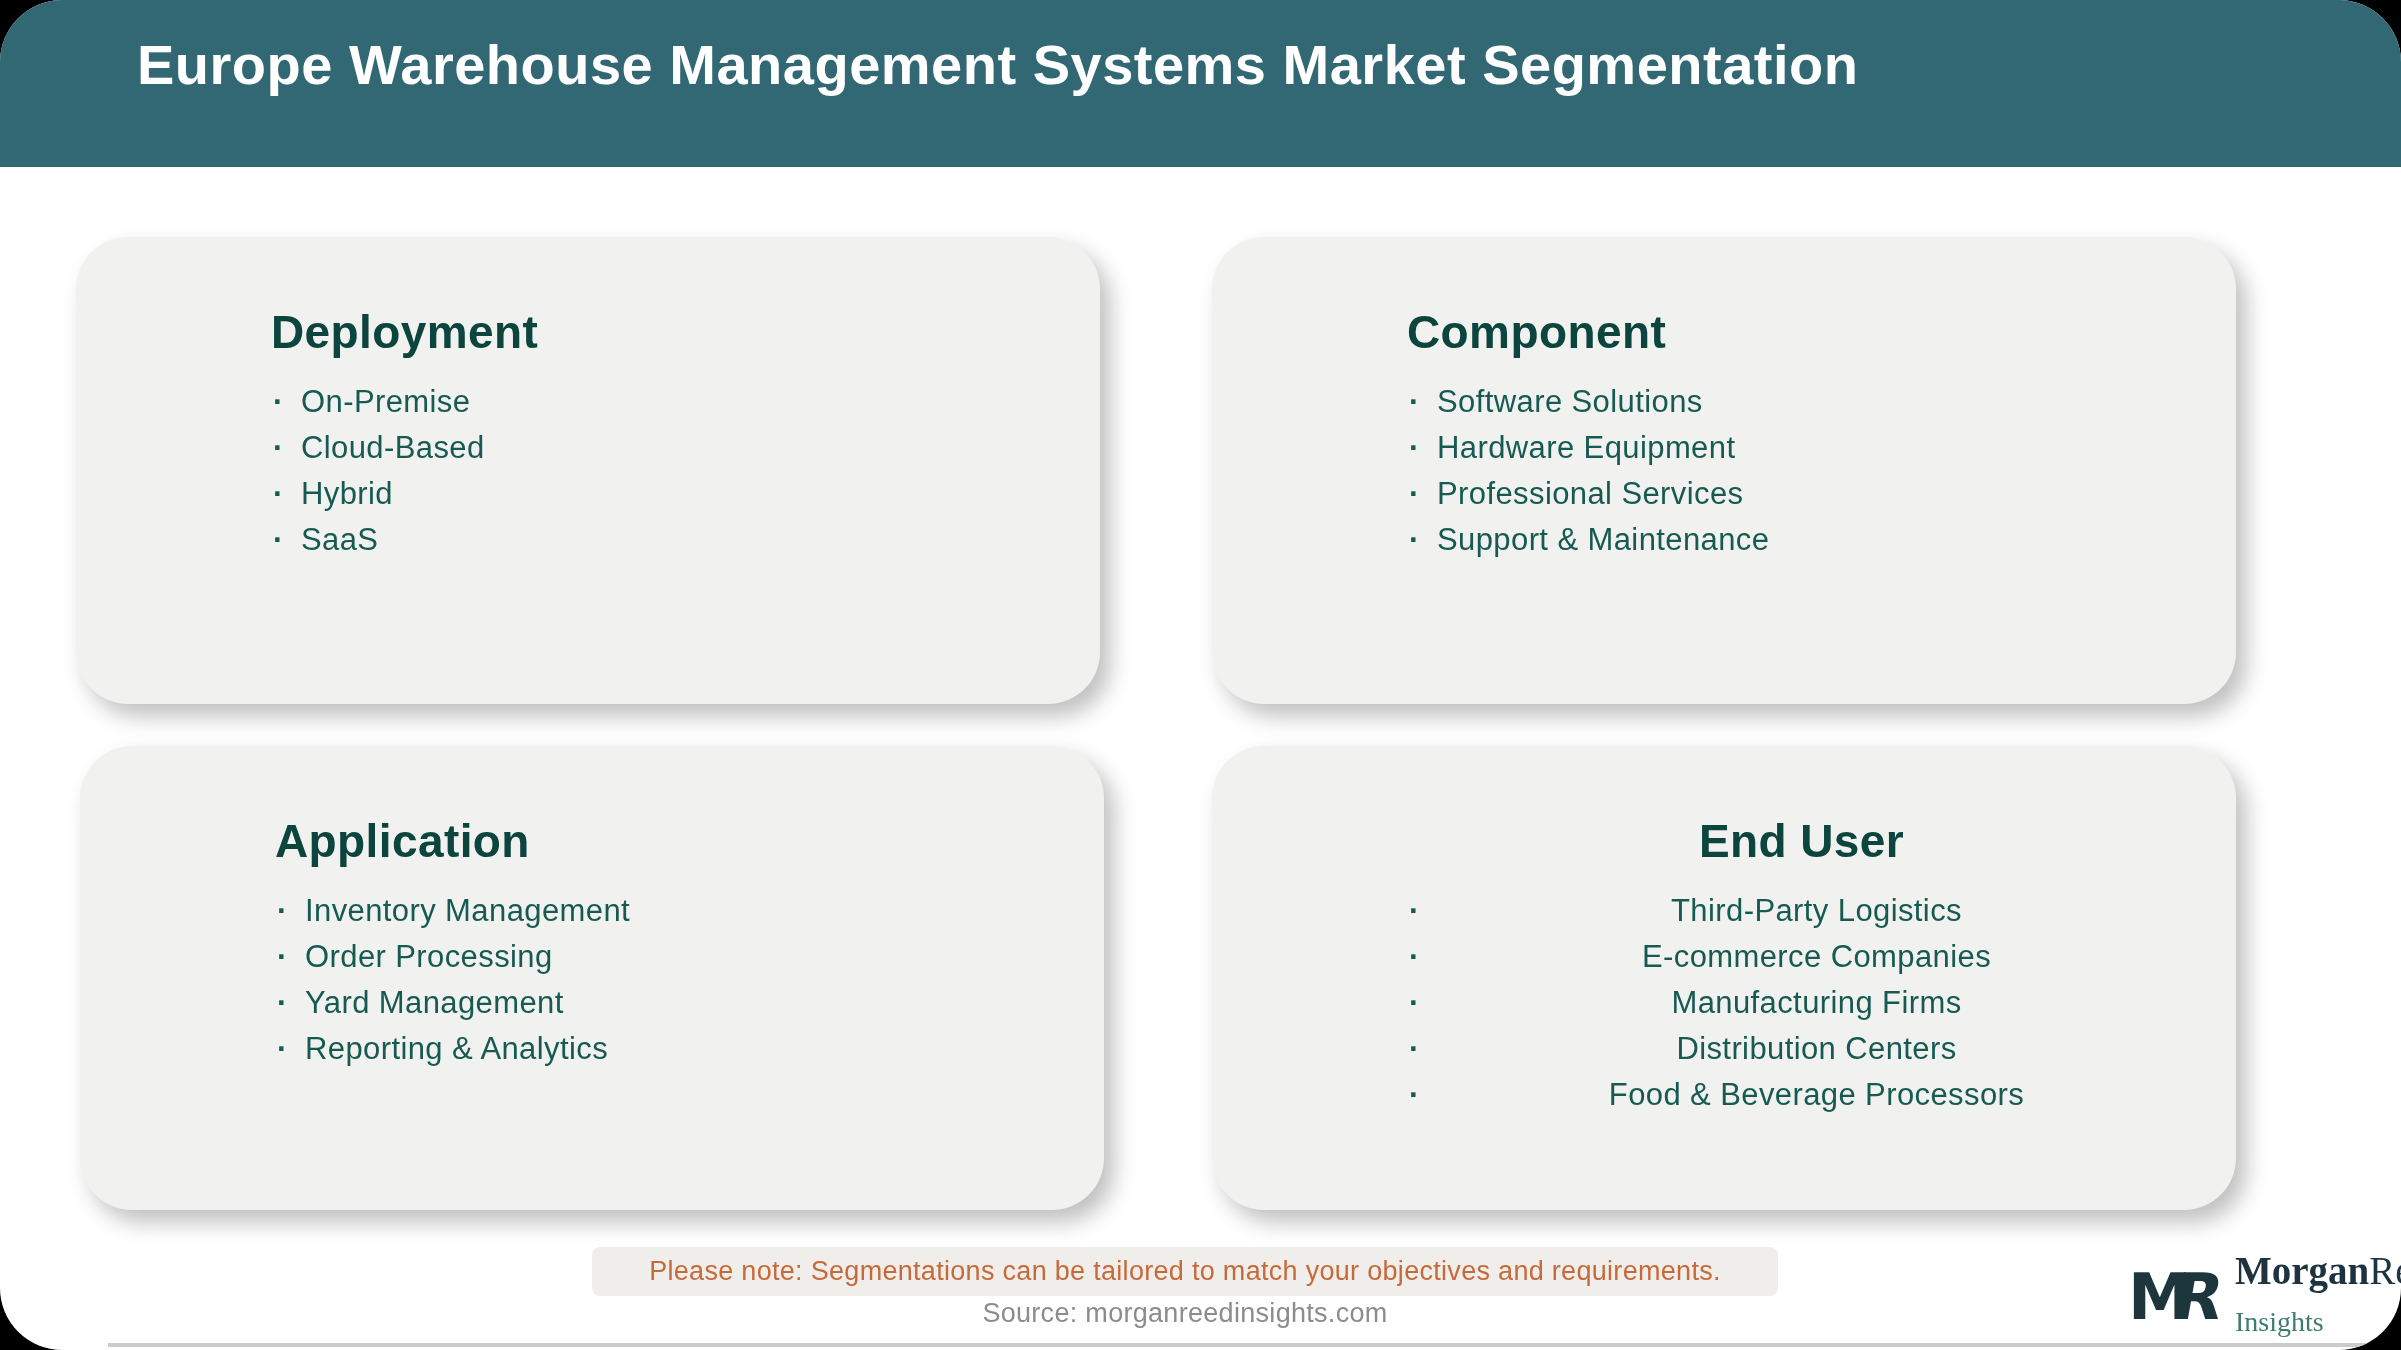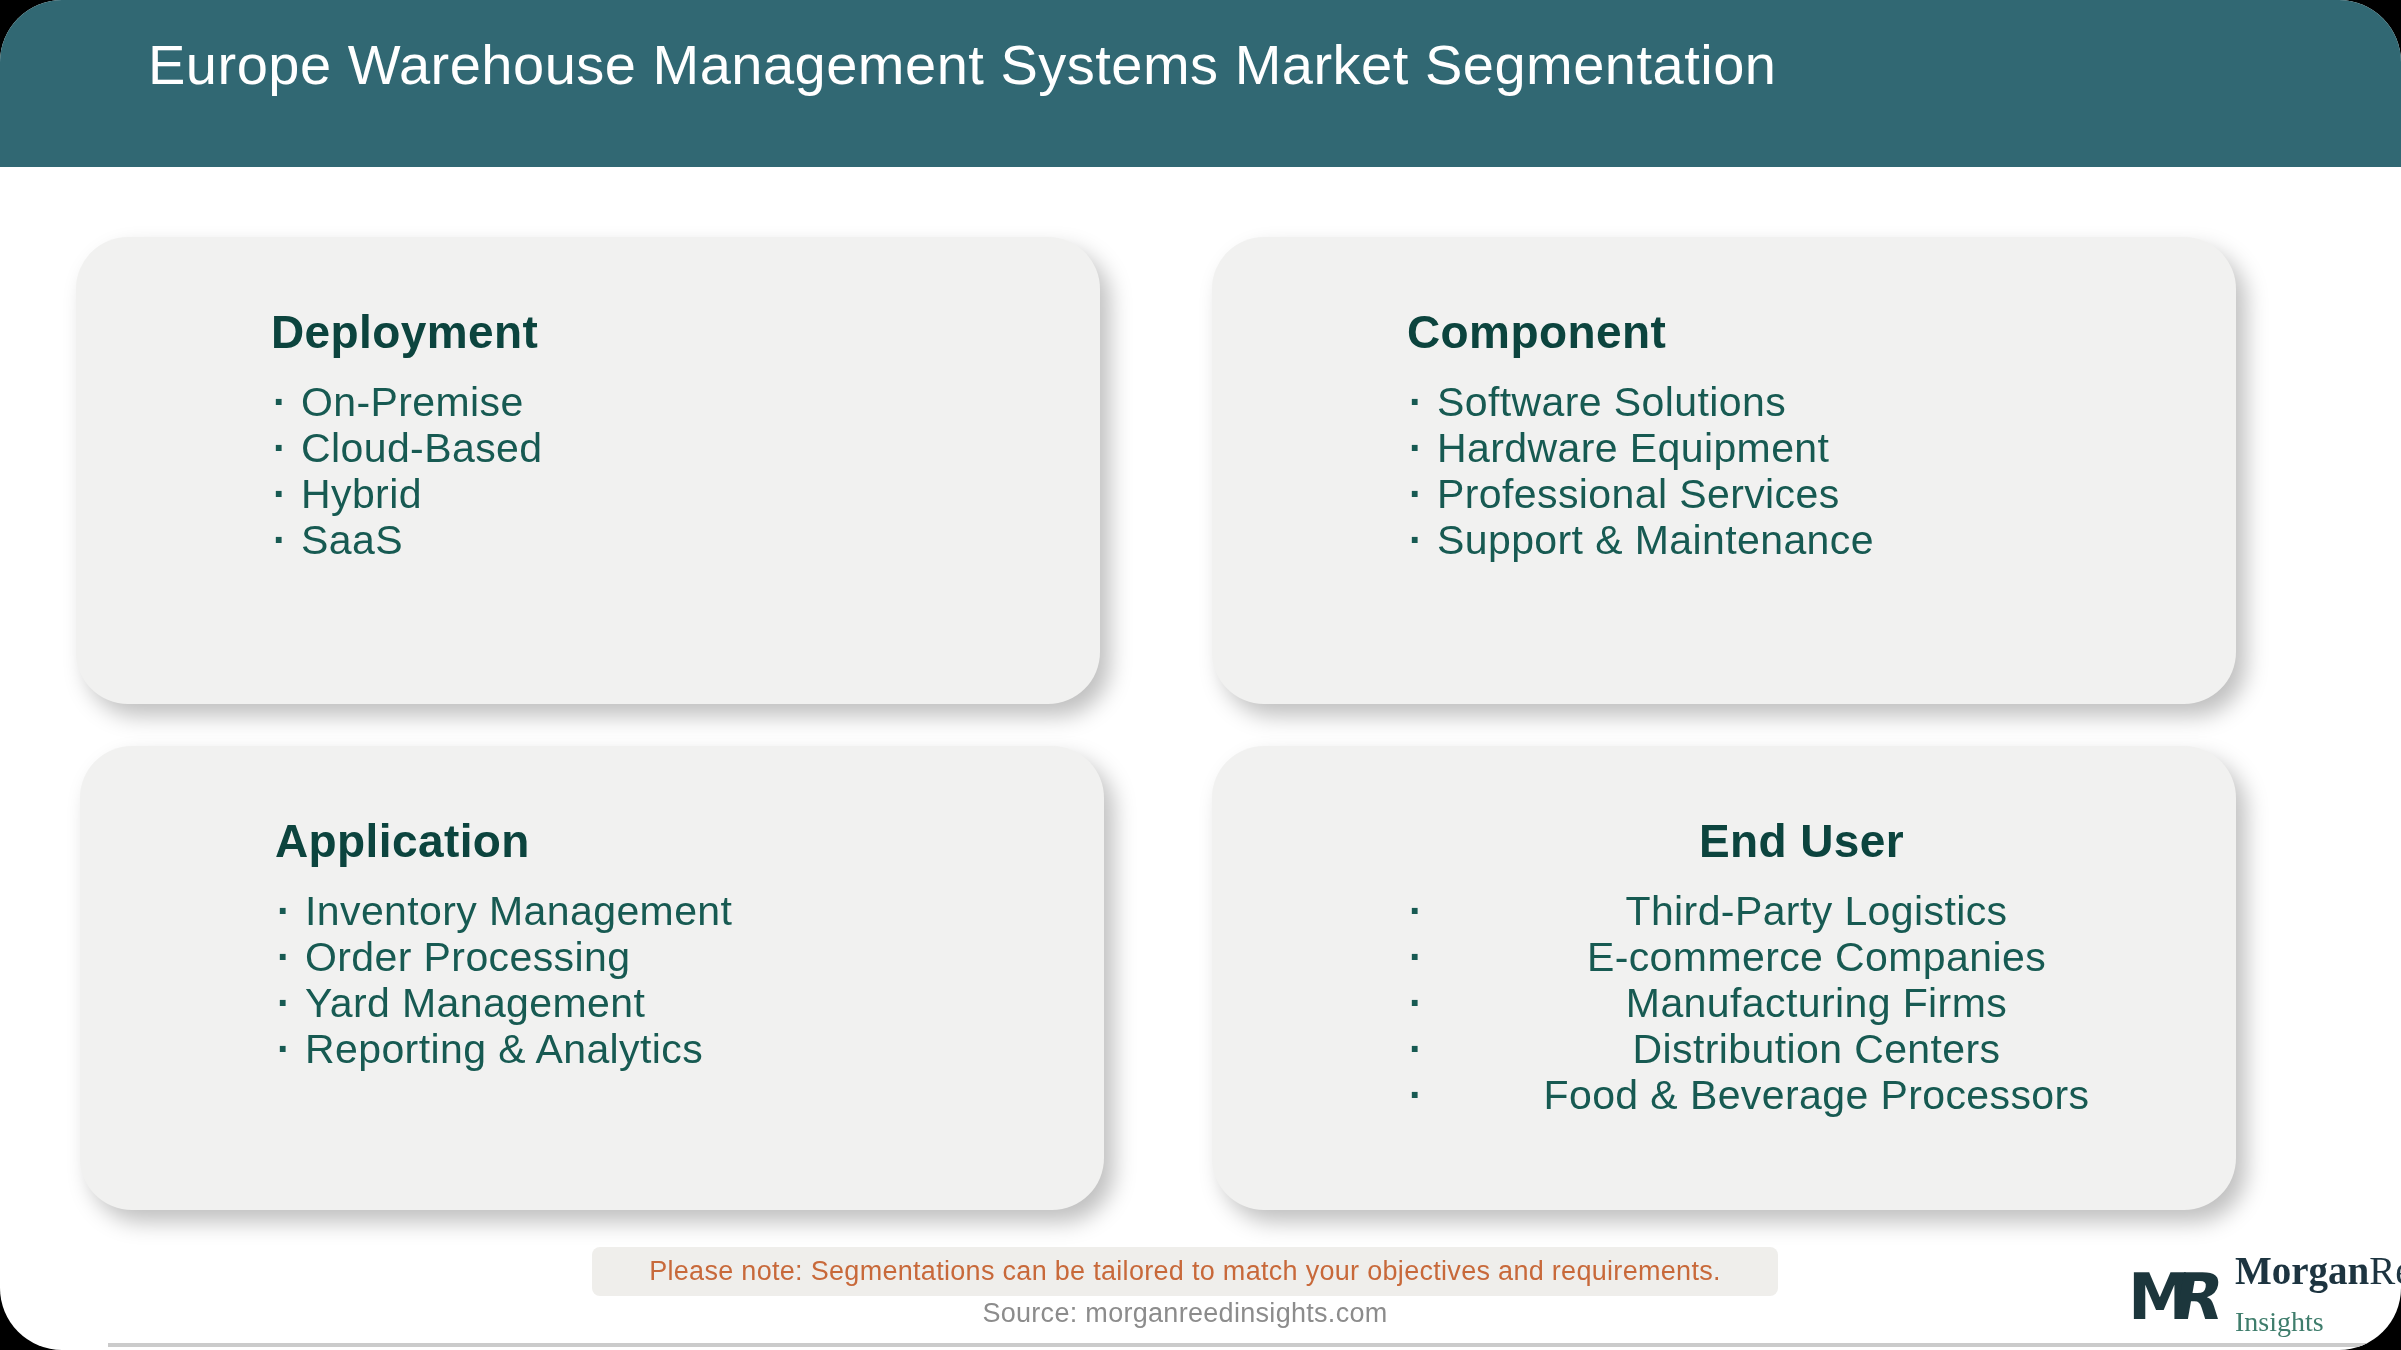--- a/index.html
+++ b/index.html
@@ -1,34 +1,34 @@
 <!DOCTYPE html>
 <html><head>
 <meta charset="utf-8">
 <style>
   html,body{margin:0;padding:0;background:#000;}
   body{width:2401px;height:1350px;position:relative;font-family:"Liberation Sans",sans-serif;overflow:hidden;}
   .page{position:absolute;inset:0;background:#ffffff;border-radius:62px;overflow:hidden;}
 
   
   .header{position:absolute;left:0;top:0;width:100%;height:167px;background:#316873;}
-  .header h1{margin:0;position:absolute;left:148px;top:30px;font-size:56px;line-height:70px;
-             font-weight:400;color:#ffffff;letter-spacing:0.5px;}
+  .header h1{margin:0;position:absolute;left:137px;top:30px;font-size:56px;line-height:70px;
+             font-weight:700;color:#ffffff;letter-spacing:0.5px;}
 
   
   .card{position:absolute;background:#F1F1F0;border-radius:52px;
         box-shadow:10px 12px 22px rgba(0,0,0,0.25);
         padding:66px 40px 0 195px;box-sizing:border-box;}
   .card-deployment{left:76px;top:237px;width:1024px;height:467px;}
   .card-component {left:1212px;top:237px;width:1024px;height:467px;}
   .card-application{left:80px;top:746px;width:1024px;height:464px;}
   .card-enduser  {left:1212px;top:746px;width:1024px;height:464px;text-align:center;}
   .card h2{margin:0;font-size:46px;line-height:58px;font-weight:700;color:#0C443E;letter-spacing:0.4px;}
   .card ul{list-style:none;margin:18px 0 0 0;padding:0;}
-  .card li{position:relative;padding-left:30px;font-size:41px;line-height:46px;
+  .card li{position:relative;padding-left:30px;font-size:31px;line-height:46px;
            color:#175A52;letter-spacing:0.4px;}
   .card li::before{content:"\00B7";position:absolute;left:2px;top:0;color:#175A52;font-weight:700;}
 
   
   .note-bar{position:absolute;left:592px;top:1247px;width:1186px;height:49px;background:#EFEEEB;
             border-radius:8px;display:flex;align-items:center;justify-content:center;}
   .note-bar span{font-size:27px;color:#C8693A;letter-spacing:0.3px;}
   .source-line{position:absolute;left:592px;top:1298px;width:1186px;text-align:center;
                font-size:27px;color:#8C8C8C;letter-spacing:0.3px;}
 

